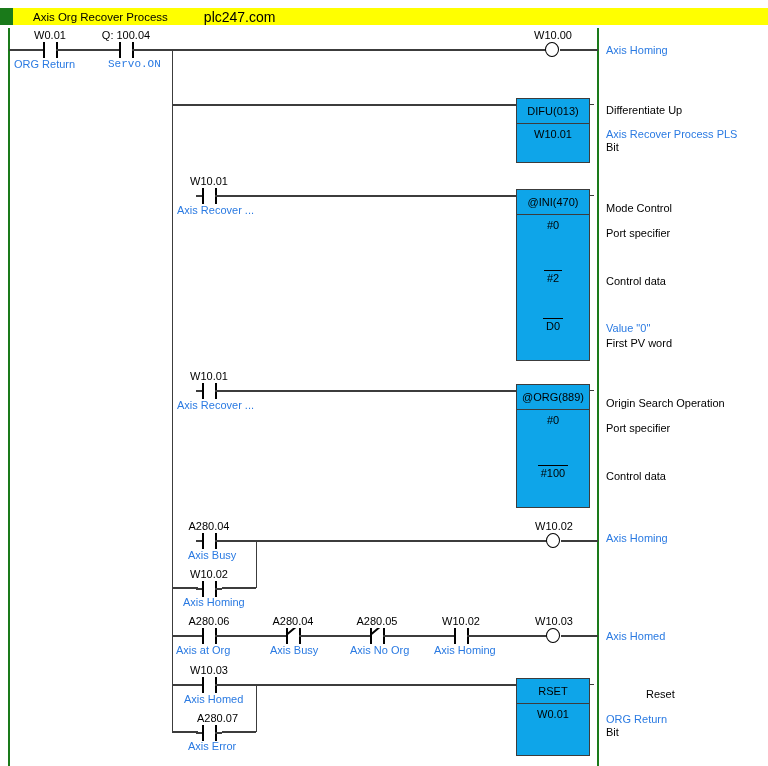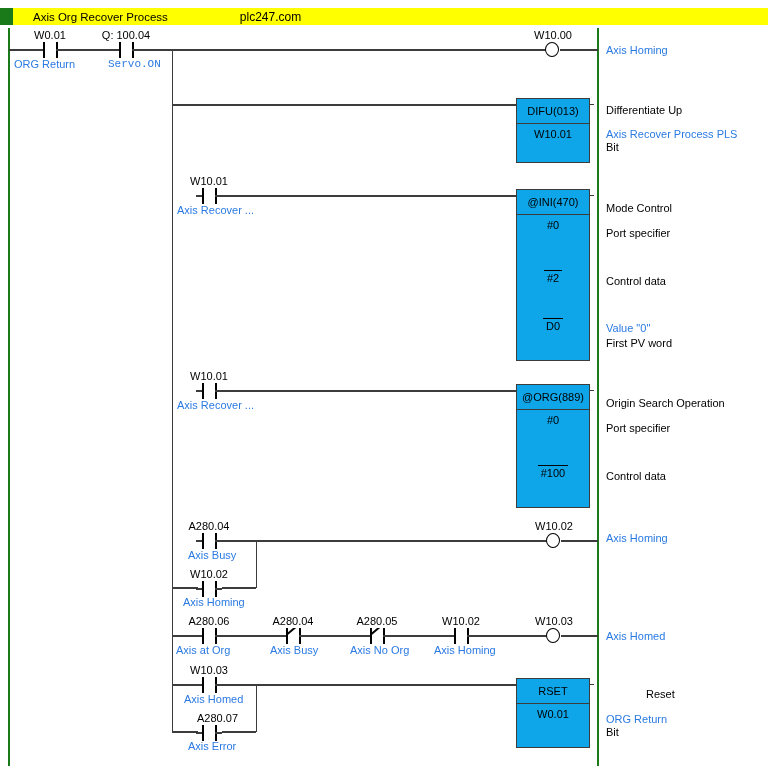--- a/index.html
+++ b/index.html
@@ -39,21 +39,21 @@
   .rail.right{left:597px;top:28px;height:738px;}
 
   
   #hdr{
     position:absolute;left:0;top:8px;width:768px;height:17px;
     background:#ffff00;
     display:flex;align-items:center;
   }
   #hdr .mark{width:13px;height:17px;background:#1a7a1a;flex:0 0 auto;}
   #hdr .t1{margin-left:20px;font-size:11.5px;color:#000;white-space:nowrap;}
-  #hdr .t2{margin-left:72px;font-size:12px;color:#000;white-space:nowrap;}
+  #hdr .t2{margin-left:36px;font-size:14px;color:#000;white-space:nowrap;}
 
   
   .hw{position:absolute;background:#3c3c3c;height:1.6px;}
   .vw{position:absolute;background:#3c3c3c;width:1.6px;}
 
   
   .contact{position:absolute;width:26px;height:16px;}
   .contact .bar{position:absolute;top:0;width:1.8px;height:16px;background:#000;}
   .contact .bL{left:6px;}
   .contact .bR{left:19px;}
@@ -323,21 +323,21 @@
     <div class="bar bR"></div>
     <div class="lead lR"></div>
 </div>
 <div class="hw" style="left:222px;top:731.2px;width:34px;"></div>
 
 <div class="addr" style="left:181px;top:664px;width:56px;">W10.03</div>
 <div class="cmt" style="left:184px;top:693px;">Axis Homed</div>
 <div class="addr" style="left:180px;top:712px;width:58px;text-align:right;">A280.07</div>
 <div class="cmt" style="left:188px;top:740px;">Axis Error</div>
 
-<div class="fb" style="left:516px;top:678px;width:74px;height:70px;">
+<div class="fb" style="left:516px;top:678px;width:74px;height:78px;">
   <div class="name">RSET</div>
   <div class="op" style="top:24px;height:22px;">
     <span>W0.01</span>
   </div>
   <div class="stub" style="top:4.5px;"></div>
 </div>
 <div class="blk-note" style="left:606px;top:688px;padding-left:40px;">Reset</div>
 <div class="blk-note blue" style="left:606px;top:713px;">ORG Return</div>
 <div class="blk-note" style="left:606px;top:726px;">Bit</div>
 

